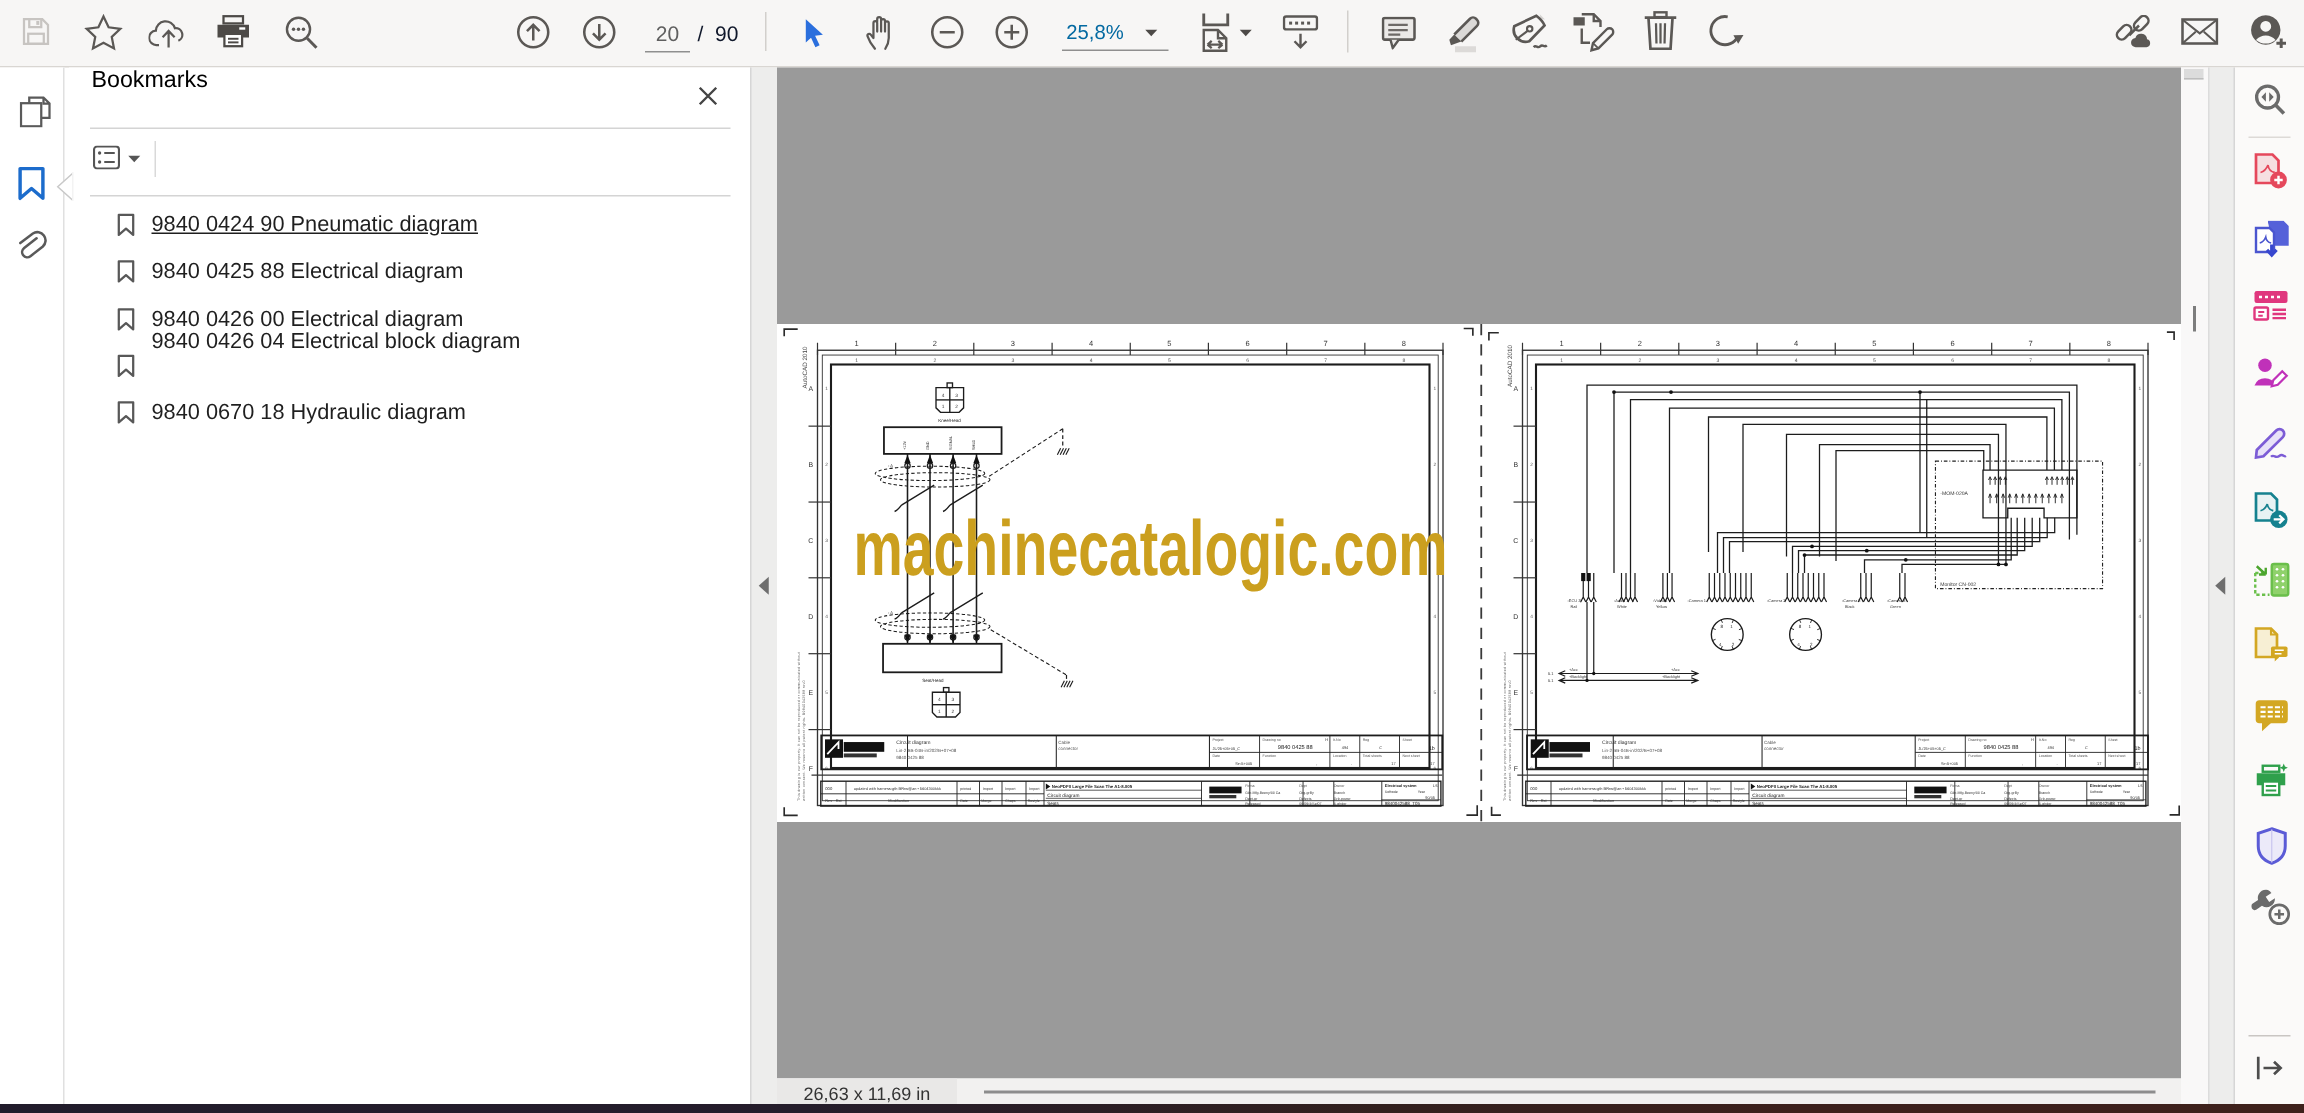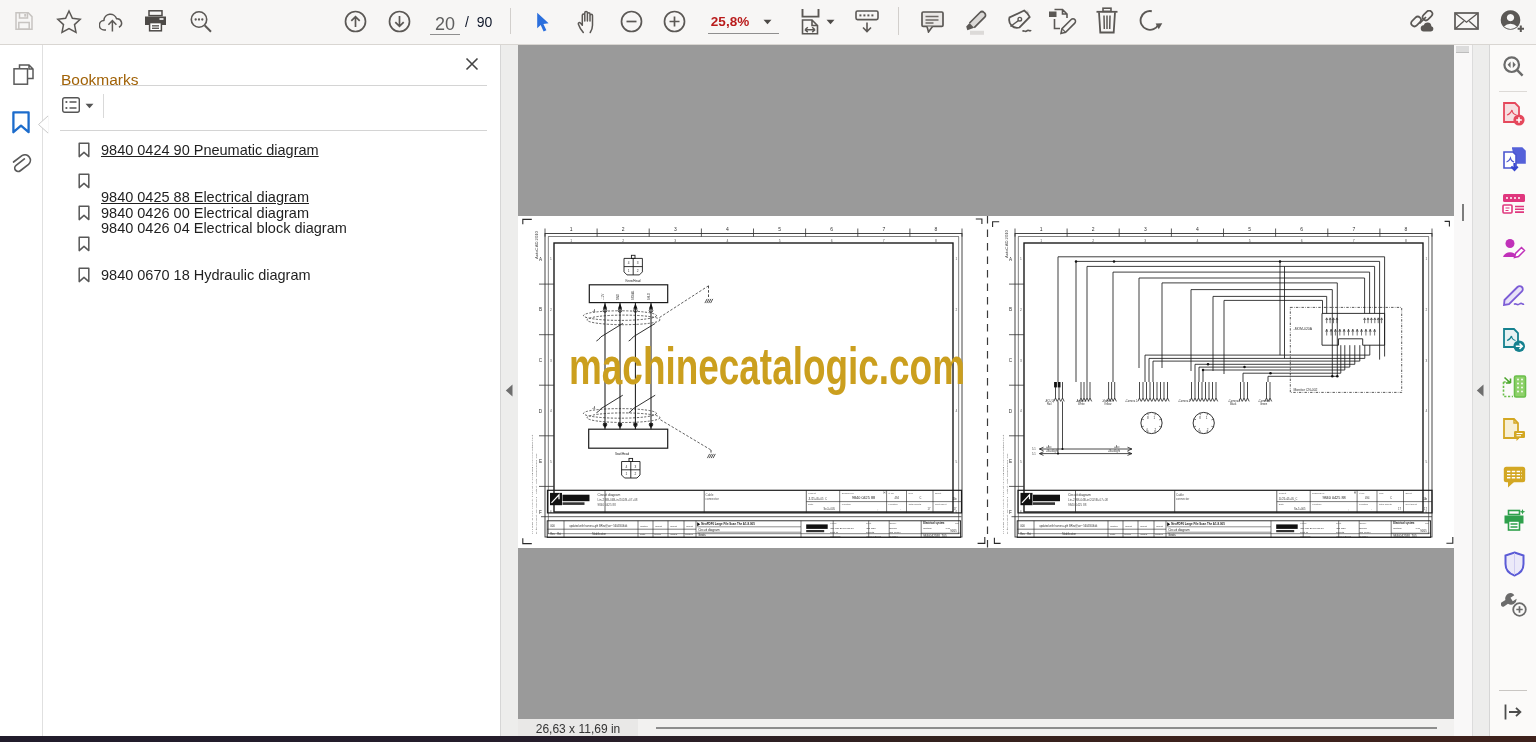--- a/index.html
+++ b/index.html
@@ -65,21 +65,21 @@
 <svg class="tico" style="left:344px; top:10px;" width="23" height="23" viewBox="0 0 23 23">
       <circle cx="11.5" cy="11.5" r="10" fill="none" stroke="#5b5855" stroke-width="1.7"></circle>
       <path d="M11.5,17 V7.2 M7.3,10.8 L11.5,6.6 l4.2,4.2" fill="none" stroke="#5b5855" stroke-width="1.7"></path>
     </svg>
 
 <svg class="tico" style="left:388px; top:10px;" width="23" height="23" viewBox="0 0 23 23">
       <circle cx="11.5" cy="11.5" r="10" fill="none" stroke="#5b5855" stroke-width="1.7"></circle>
       <path d="M11.5,6 V15.8 M7.3,12.2 L11.5,16.4 l4.2,-4.2" fill="none" stroke="#5b5855" stroke-width="1.7"></path>
     </svg>
 
-<div class="abs" style="left:430px; top:14px; width:30px; text-align:center; font-size:18px; color:#5f5f5f;">20</div>
+<div class="abs" style="left:430px; top:14px; width:30px; text-align:center; font-size:14px; color:#5f5f5f;">20</div>
 <div class="abs" style="left:430px; top:34px; width:30px; height:1px; background:#8f8f8f;"></div>
 <div class="abs" style="left:465px; top:14px; font-size:14px; color:#0f172a;">/&nbsp;&nbsp;90</div>
 <div class="abs" style="left:510px; top:8px; width:1px; height:26px; background:#d2cfcc;"></div>
 
 <svg class="tico" style="left:536px; top:12px;" width="16" height="21" viewBox="0 0 16 21">
       <path d="M1.2,0.8 L12.6,11.2 L7.4,11.9 L10.4,18.2 L7.6,19.5 L4.7,13.1 L1.2,16.3 Z" fill="#2b6fdd"></path>
     </svg>
 
 <svg class="tico" style="left:576px; top:10px;" width="22" height="24" viewBox="0 0 22 24">
       <path d="M7.3,22.5 C5.8,20.7 3.4,17.2 2.4,14.2 c-0.5,-1.4 1.2,-2.2 2.1,-1.1 l1.8,2.2 V5.3 c0,-1.7 2.5,-1.7 2.5,0 V11 m0,-6.7 V2.7 c0,-1.7 2.6,-1.7 2.6,0 V11 m0,-7 c0,-1.7 2.6,-1.7 2.6,0 V11 m0,-5.6 c0,-1.6 2.5,-1.6 2.5,0 V15.3 c0,3 -1,5.2 -2.3,7.2" fill="none" stroke="#5b5855" stroke-width="1.5" stroke-linecap="round" stroke-linejoin="round"></path>
@@ -88,21 +88,21 @@
 <svg class="tico" style="left:620px; top:10px;" width="23" height="23" viewBox="0 0 23 23">
       <circle cx="11.5" cy="11.5" r="10" fill="none" stroke="#5b5855" stroke-width="1.7"></circle>
       <path d="M6.5,11.5 h10" stroke="#5b5855" stroke-width="1.7"></path>
     </svg>
 
 <svg class="tico" style="left:663px; top:10px;" width="23" height="23" viewBox="0 0 23 23">
       <circle cx="11.5" cy="11.5" r="10" fill="none" stroke="#5b5855" stroke-width="1.7"></circle>
       <path d="M6.5,11.5 h10 M11.5,6.5 v10" stroke="#5b5855" stroke-width="1.7"></path>
     </svg>
 
-<div class="abs" style="left:710px; top:14px; width:40px; text-align:center; font-size:13.5px; color:#b91c1c;font-weight:bold;">25,8%</div>
+<div class="abs" style="left:710px; top:14px; width:40px; text-align:center; font-size:13.5px; color:#0369a1;">25,8%</div>
 <svg class="tico" style="left:763px; top:19px;" width="9" height="6" viewBox="0 0 9 6">
       <path d="M0.5,0.8 L4.5,5.2 L8.5,0.8 Z" fill="#4d4a47"></path>
     </svg>
 <div class="abs" style="left:708px; top:33px; width:71px; height:1px; background:#8f8f8f;"></div>
 
 <svg class="tico" style="left:801px; top:8px;" width="20" height="27" viewBox="0 0 20 27">
       <path d="M1.5,1 V8.6 H17.5 V1" fill="none" stroke="#5b5855" stroke-width="1.9"></path>
       <path d="M16.5,25.8 H1.5 V12 H11 L16.5,17.5 Z M11,12 V17.5 H16.5" fill="none" stroke="#5b5855" stroke-width="1.6"></path>
       <path d="M4,21.7 h10 M4,21.7 l2.8,-2.4 M4,21.7 l2.8,2.4 M14,21.7 l-2.8,-2.4 M14,21.7 l-2.8,2.4" stroke="#5b5855" stroke-width="1.5" fill="none"></path>
     </svg>
@@ -188,21 +188,21 @@
     </svg>
 <svg class="abs" style="left:12px; top:66px;" width="18" height="23" viewBox="0 0 18 23">
       <path d="M1.4,1.4 H16.6 V21.2 L9,14.7 L1.4,21.2 Z" fill="none" stroke="#1c6ccc" stroke-width="2.3" stroke-linejoin="round"></path>
     </svg>
 
 <svg class="abs" style="left:9px; top:108px;" width="24" height="25" viewBox="0 0 24 25">
       <path d="M14.5,5.5 L7.2,13 a3.4,3.4 0 0 0 4.9,4.8 L19.4,10.3 a5.5,5.5 0 0 0 -7.8,-7.7 L4.2,10.1" fill="none" stroke="#5a5a5a" stroke-width="1.7" stroke-linecap="round" transform="rotate(8 12 12)"></path>
     </svg>
 </div>
 <div id="bmpanel">
-  <div class="abs" style="left:15px; top:26px; font-size:15.5px; color:#a16207;">Bookmarks</div>
+  <div class="abs" style="left:15px; top:0; font-size:15.5px; color:#000000;">Bookmarks</div>
   <svg class="abs" style="left:419px; top:12px;" width="14" height="14" viewBox="0 0 14 14">
       <path d="M1.5,1.5 L12.5,12.5 M12.5,1.5 L1.5,12.5" stroke="#444" stroke-width="1.6" fill="none"></path>
     </svg>
   <div class="abs" style="left:14px; top:40px; width:427px; height:1px; background:#d4d4d4;"></div>
   <svg class="abs" style="left:16px; top:52px;" width="18" height="16" viewBox="0 0 18 16">
       <rect x="0.7" y="0.7" width="16.6" height="14.6" rx="2" fill="none" stroke="#555" stroke-width="1.4"></rect>
       <circle cx="4.4" cy="5" r="1.1" fill="#555"></circle>
       <circle cx="4.4" cy="11" r="1.1" fill="#555"></circle>
       <path d="M7.5,5 h7 M7.5,11 h7" stroke="#555" stroke-width="1.4"></path>
     </svg>
@@ -211,21 +211,21 @@
     </svg>
   <div class="abs" style="left:57px; top:49px; width:1px; height:24px; background:#d9d9d9;"></div>
   <div class="abs" style="left:14px; top:85px; width:427px; height:1px; background:#d4d4d4;"></div>
   <svg class="abs" style="left:32px; top:97px;" width="12" height="16" viewBox="0 0 12 16">
       <path d="M1.2,1.2 H10.8 V14.6 L6,10.4 L1.2,14.6 Z" fill="none" stroke="#585858" stroke-width="1.5" stroke-linejoin="round"></path>
     </svg>
   <div class="bmtext" style="left:55px; top:97px;text-decoration:underline;">9840 0424 90 Pneumatic diagram</div>
   <svg class="abs" style="left:32px; top:128px;" width="12" height="16" viewBox="0 0 12 16">
       <path d="M1.2,1.2 H10.8 V14.6 L6,10.4 L1.2,14.6 Z" fill="none" stroke="#585858" stroke-width="1.5" stroke-linejoin="round"></path>
     </svg>
-  <div class="bmtext" style="left:55px; top:144px; text-decoration:underline;">9840 0425 88 Electrical diagram</div>
+  <div class="bmtext" style="left:55px; top:128px; ">9840 0425 88 Electrical diagram</div>
   <svg class="abs" style="left:32px; top:160px;" width="12" height="16" viewBox="0 0 12 16">
       <path d="M1.2,1.2 H10.8 V14.6 L6,10.4 L1.2,14.6 Z" fill="none" stroke="#585858" stroke-width="1.5" stroke-linejoin="round"></path>
     </svg>
   <div class="bmtext" style="left:55px; top:160px;">9840 0426 00 Electrical diagram</div>
   <svg class="abs" style="left:32px; top:191px;" width="12" height="16" viewBox="0 0 12 16">
       <path d="M1.2,1.2 H10.8 V14.6 L6,10.4 L1.2,14.6 Z" fill="none" stroke="#585858" stroke-width="1.5" stroke-linejoin="round"></path>
     </svg>
   <div class="bmtext" style="left:55px; top:175px;">9840 0426 04 Electrical block diagram</div>
   <svg class="abs" style="left:32px; top:222px;" width="12" height="16" viewBox="0 0 12 16">
       <path d="M1.2,1.2 H10.8 V14.6 L6,10.4 L1.2,14.6 Z" fill="none" stroke="#585858" stroke-width="1.5" stroke-linejoin="round"></path>

